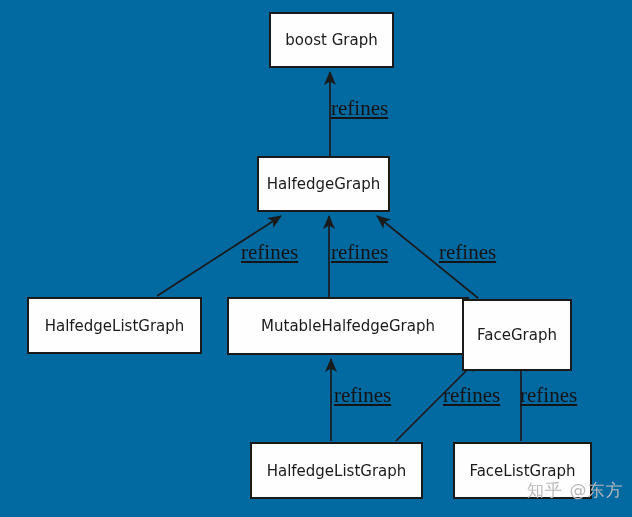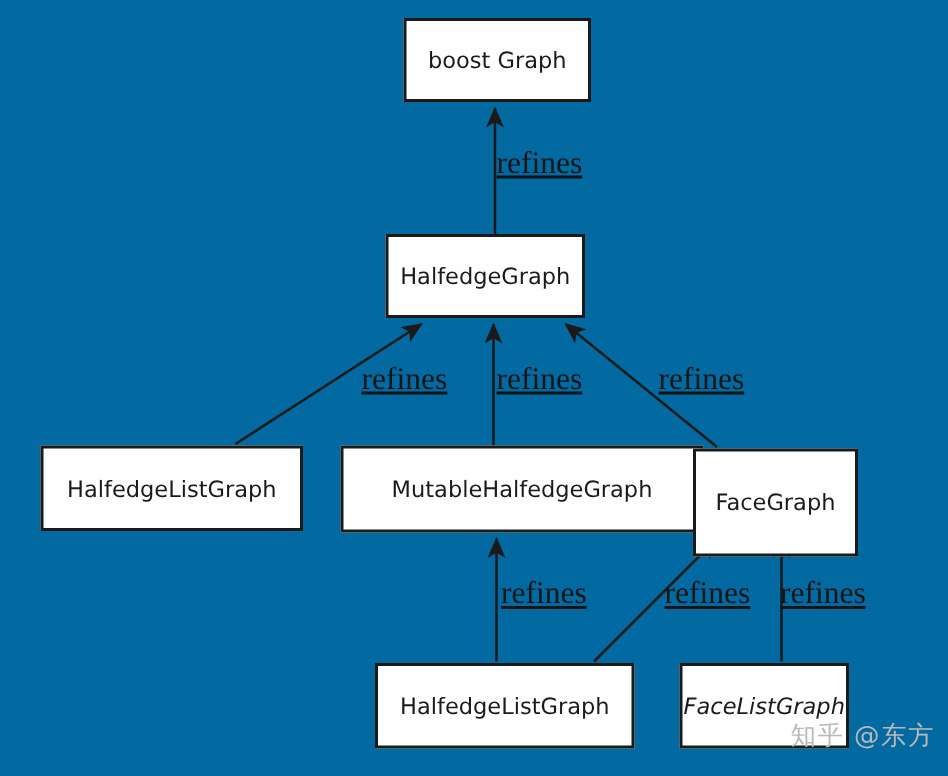--- a/index.html
+++ b/index.html
@@ -19,21 +19,21 @@
     display:flex;align-items:center;justify-content:center;
     font-size:15px;color:#1a1a1a;
     white-space:nowrap;
   }
   #node-boost-graph           {left:269px;top:12px; width:125px;height:56px;}
   #node-halfedge-graph        {left:257px;top:156px;width:133px;height:56px;}
   #node-halfedge-list-graph   {left:27px; top:297px;width:175px;height:57px;}
   #node-mutable-halfedge-graph{left:227px;top:297px;width:242px;height:58px;}
   #node-face-graph            {left:462px;top:299px;width:110px;height:72px;}
   #node-mutable-face-graph    {left:250px;top:442px;width:173px;height:57px;}
-  #node-face-list-graph       {left:453px;top:442px;width:113px;height:57px;font-style:italic;}
+  #node-face-list-graph       {left:453px;top:442px;width:139px;height:57px;}
   .elabel{
     position:absolute;
     font-family:"Liberation Serif","DejaVu Serif",serif;
     font-size:21px;color:#141414;line-height:1.1;
     white-space:nowrap;
     text-decoration:underline;
   }
   #elabel-0{left:331px;top:97px;}
   #elabel-1{left:241px;top:241px;}
   #elabel-2{left:331px;top:241px;}

